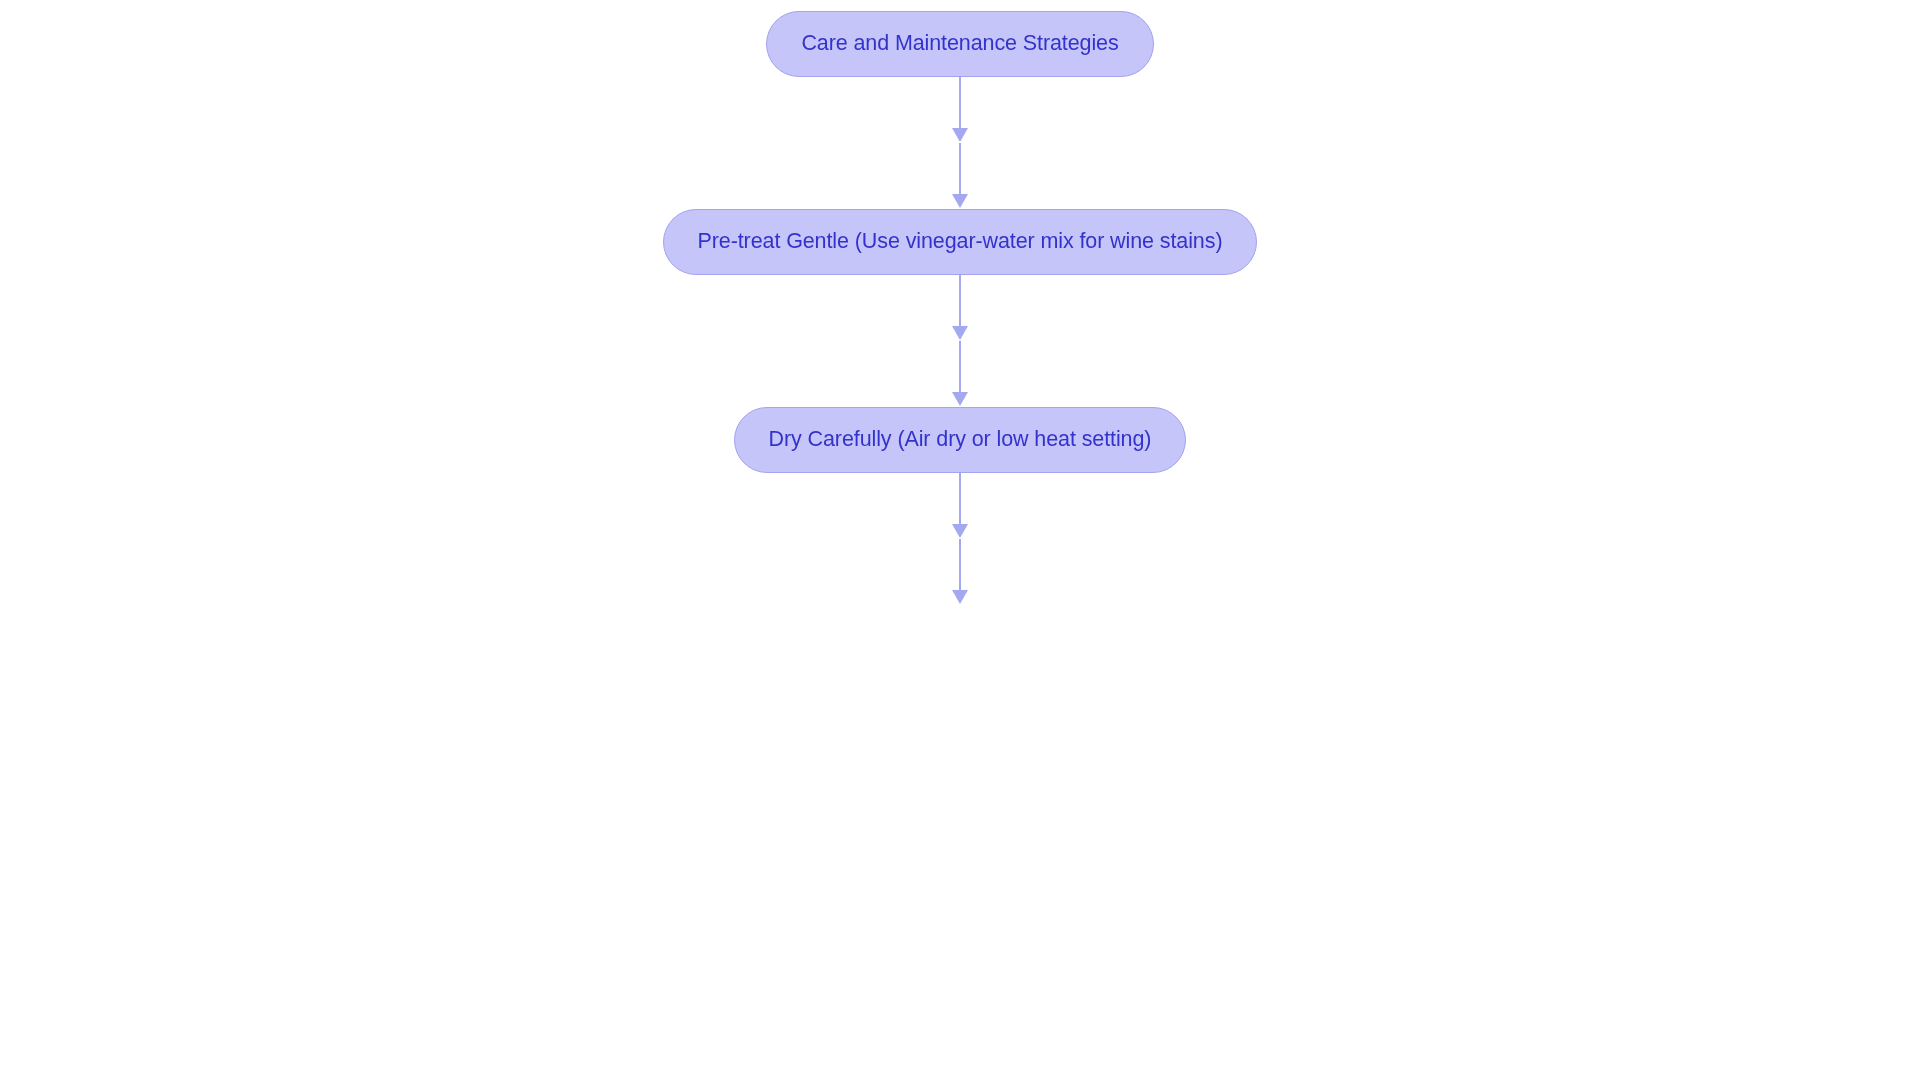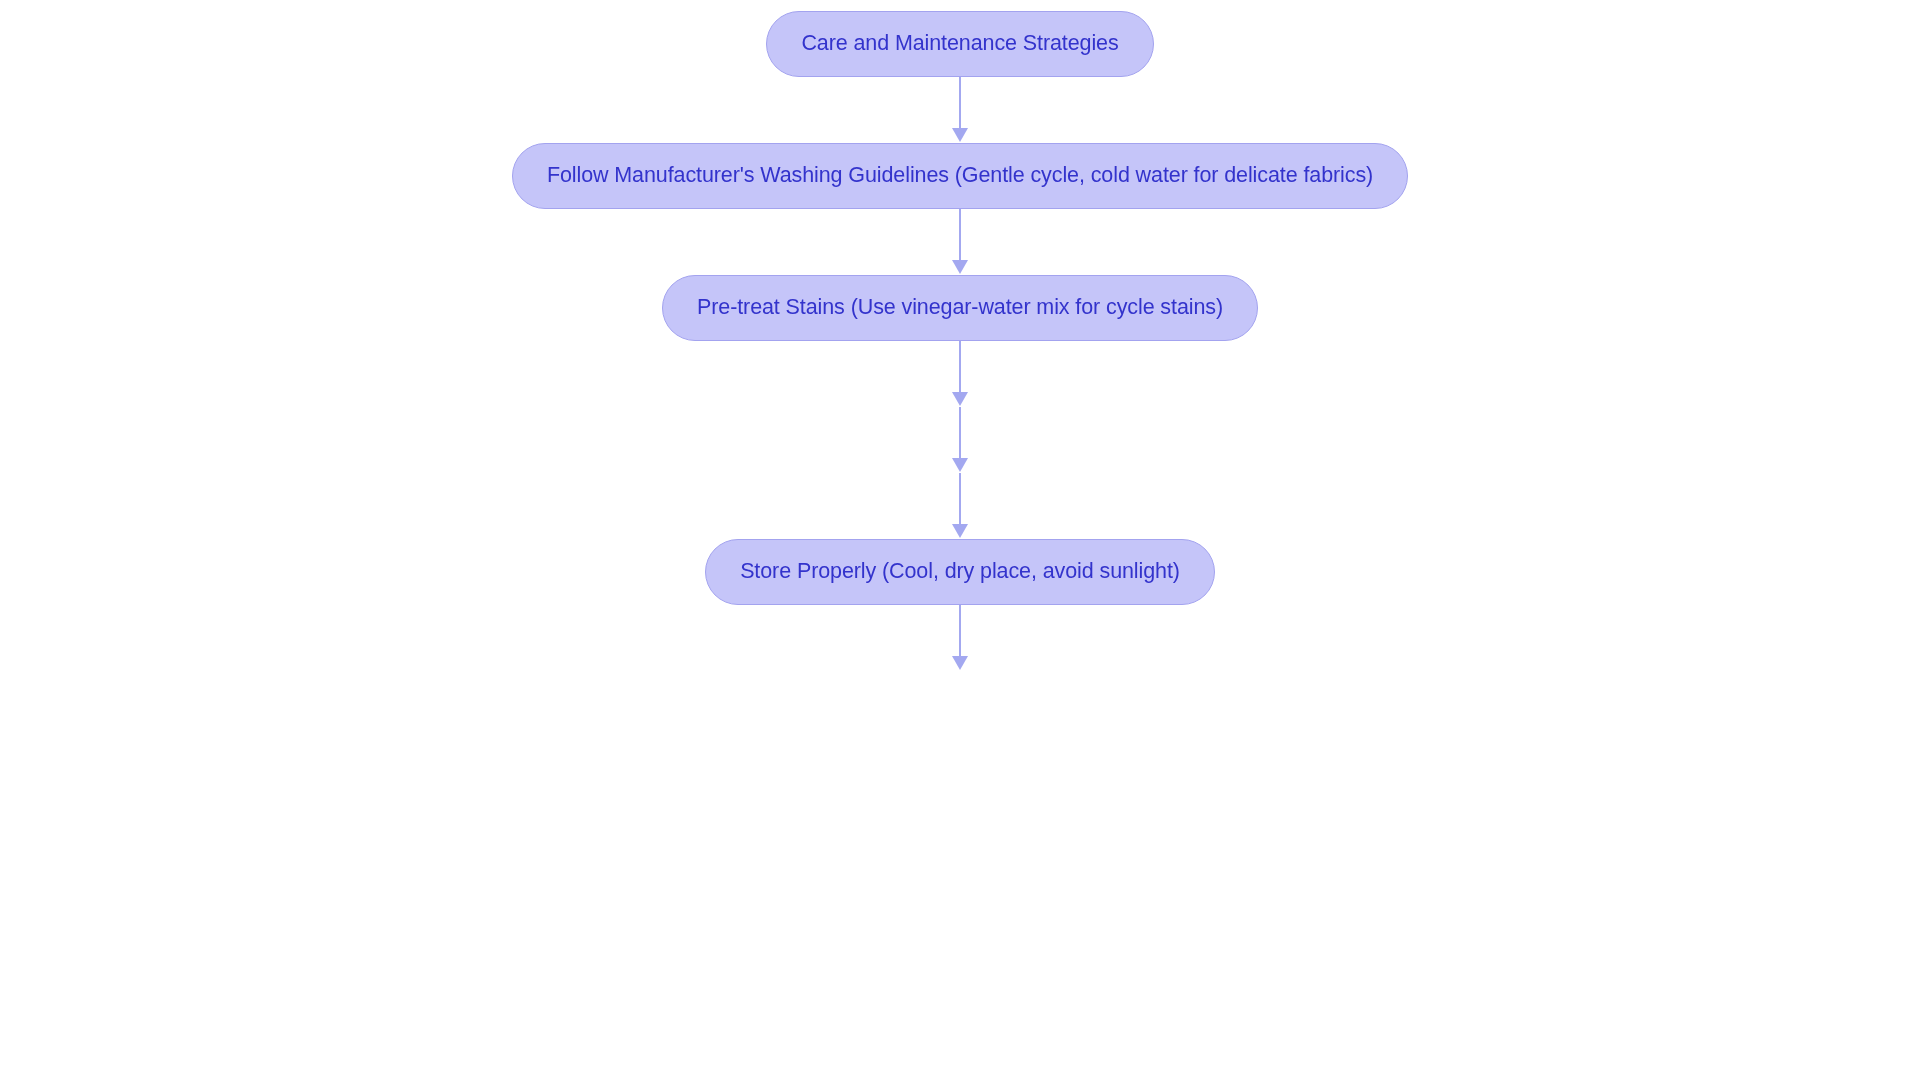--- a/index.html
+++ b/index.html
@@ -95,54 +95,51 @@
 
     <div class="node">
       <span class="node-label">Care and Maintenance Strategies</span>
     </div>
 
     <div class="connector">
       <div class="connector-line"></div>
       <div class="connector-head"></div>
     </div>
 
+
+    <div class="connector">
+      <div class="connector-line"></div>
+      <div class="connector-head"></div>
+    </div>
+
     <div class="node">
-      <span class="node-label">Follow Manufacturer's Washing Guidelines (Gentle cycle, cold water for delicate fabrics)</span>
+      <span class="node-label">Pre-treat Gentle (Use vinegar-water mix for wine stains)</span>
     </div>
 
     <div class="connector">
       <div class="connector-line"></div>
       <div class="connector-head"></div>
     </div>
 
+
+    <div class="connector">
+      <div class="connector-line"></div>
+      <div class="connector-head"></div>
+    </div>
+
     <div class="node">
-      <span class="node-label">Pre-treat Stains (Use vinegar-water mix for cycle stains)</span>
+      <span class="node-label">Dry Carefully (Air dry or low heat setting)</span>
     </div>
 
     <div class="connector">
       <div class="connector-line"></div>
       <div class="connector-head"></div>
     </div>
 
 
     <div class="connector">
       <div class="connector-line"></div>
       <div class="connector-head"></div>
     </div>
 
 
-    <div class="connector">
-      <div class="connector-line"></div>
-      <div class="connector-head"></div>
-    </div>
-
-    <div class="node">
-      <span class="node-label">Store Properly (Cool, dry place, avoid sunlight)</span>
-    </div>
-
-    <div class="connector">
-      <div class="connector-line"></div>
-      <div class="connector-head"></div>
-    </div>
-
-
   </div>
 </div>
 
 </body></html>

